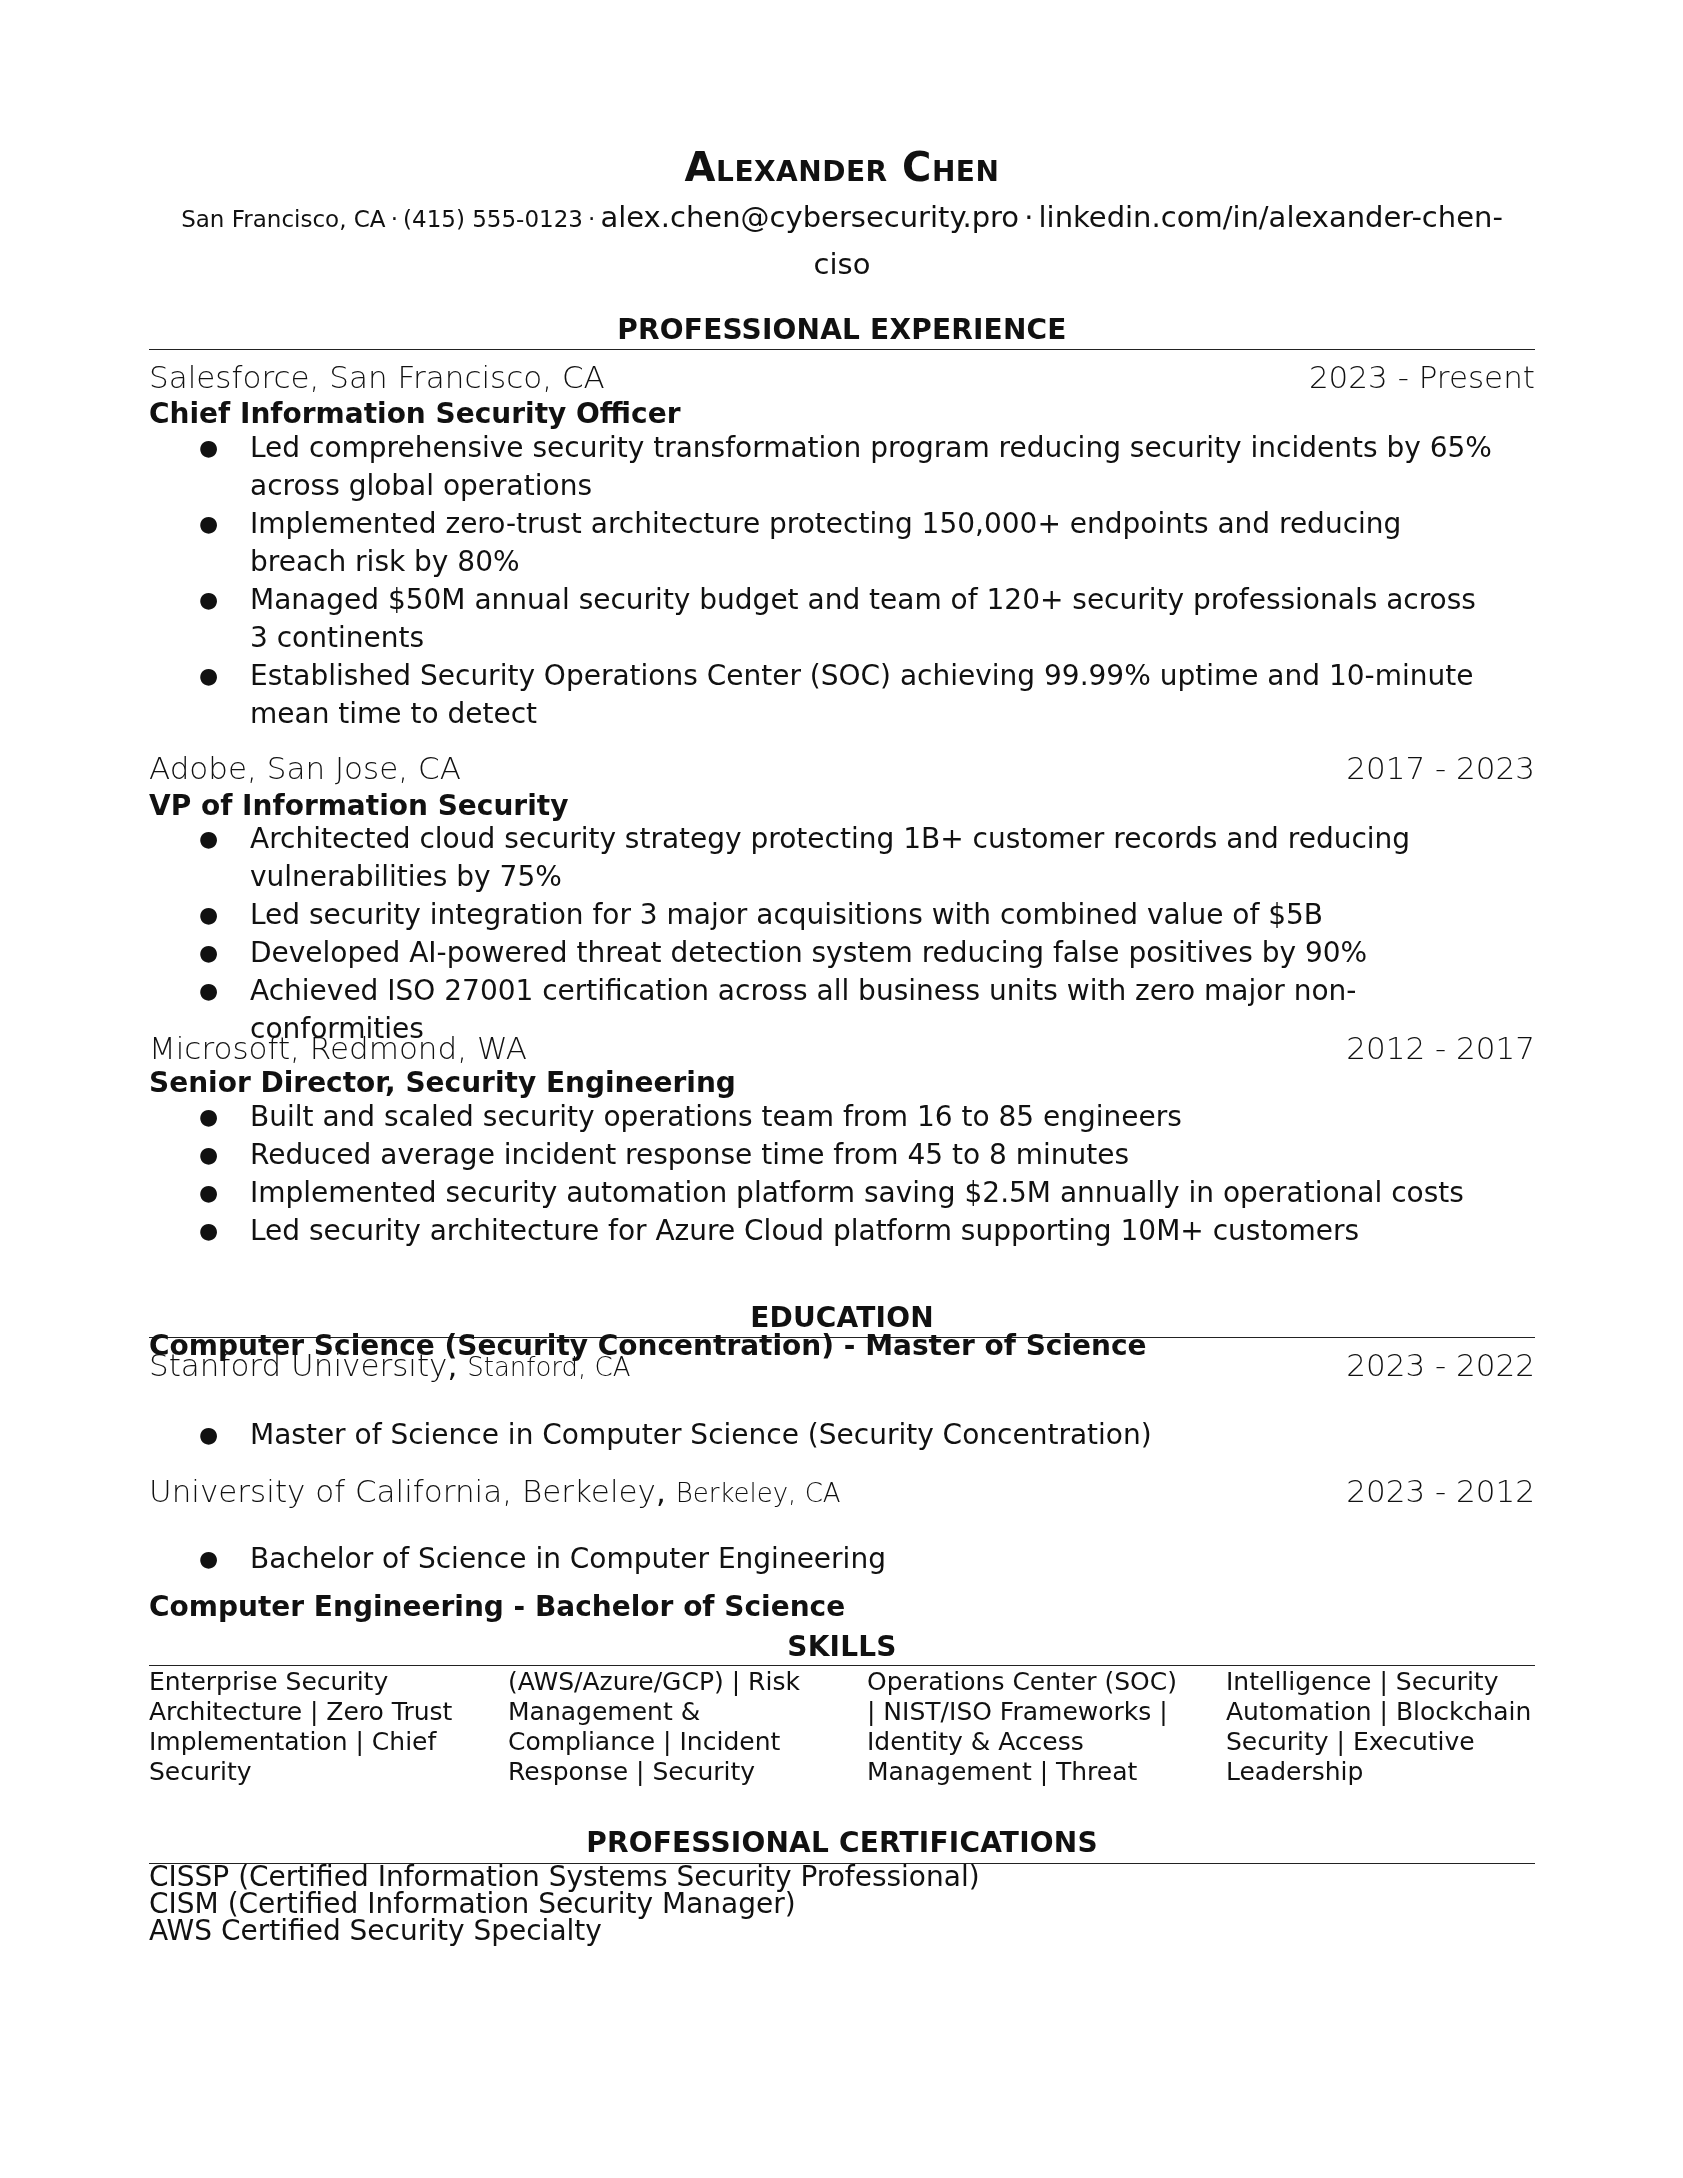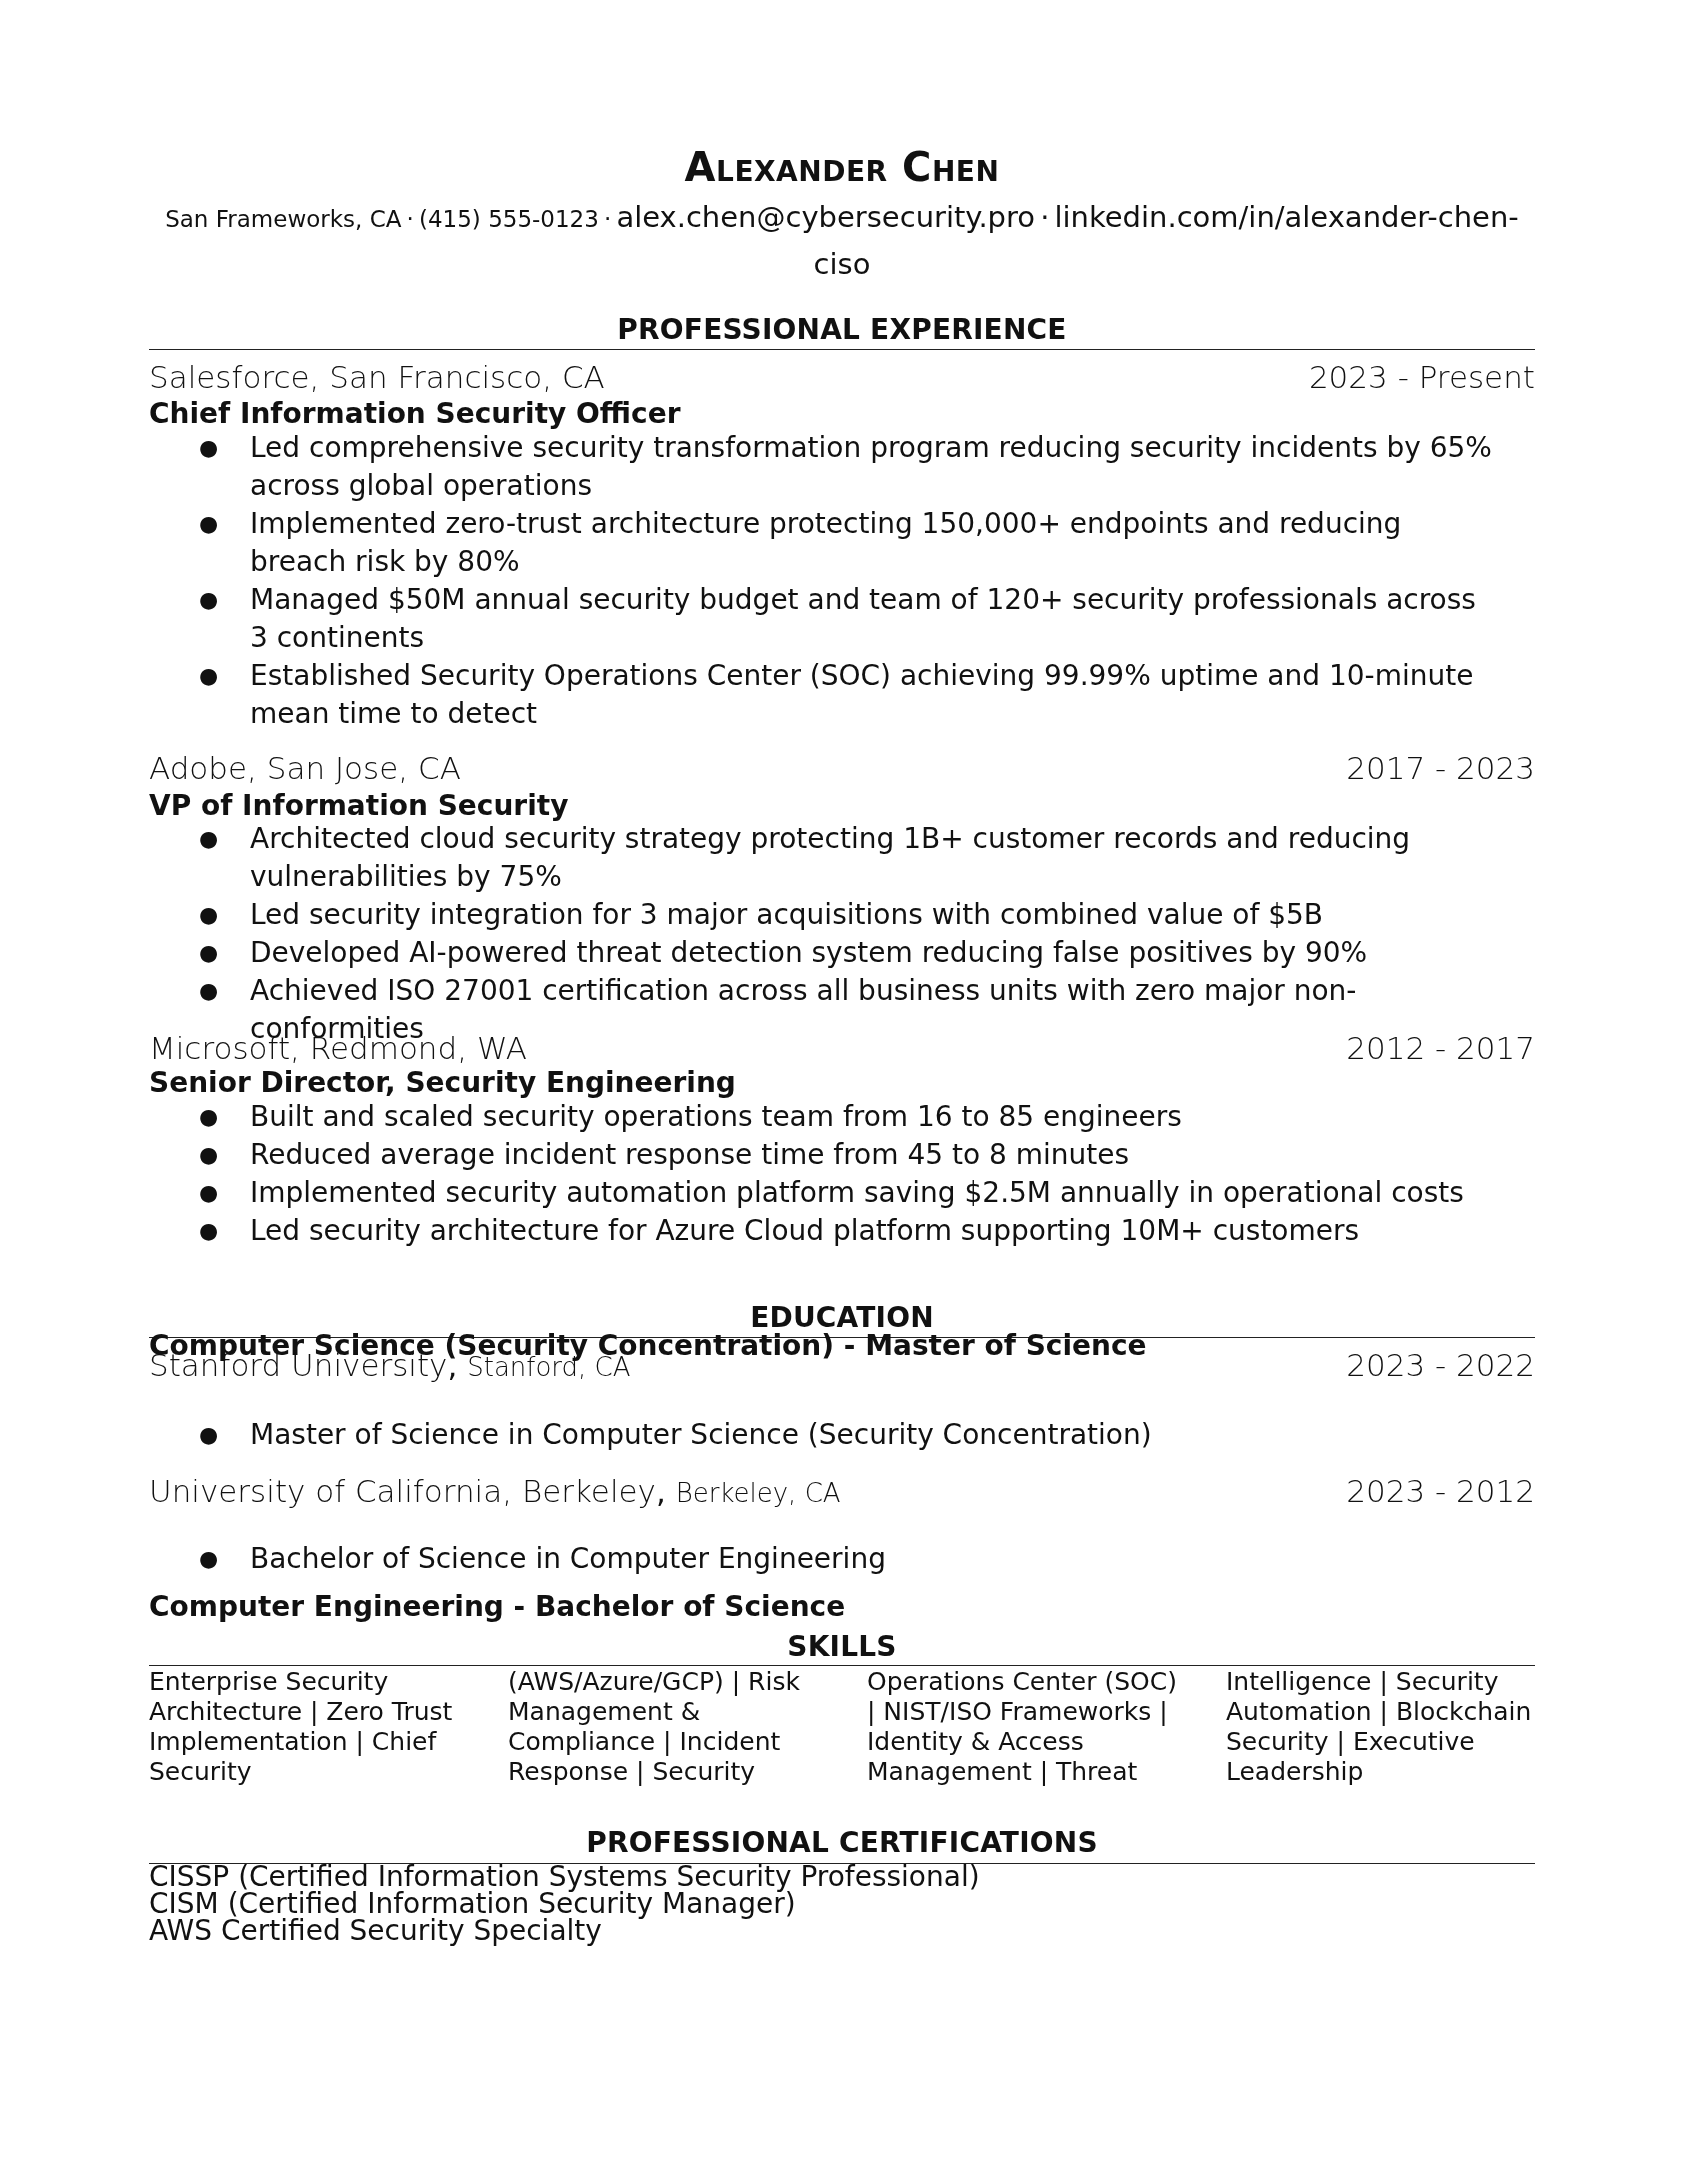--- a/index.html
+++ b/index.html
@@ -35,21 +35,21 @@
 
   .certs { position: absolute; left: 0; width: 1386px; font-size: 28px; line-height: 27px; }
 </style>
 </head>
 <body>
 
 <div class="page">
 
   <div class="name">Alexander Chen</div>
   <div class="contact">
-    <span class="small">San Frameworks, CA</span>
+    <span class="small">San Francisco, CA</span>
     <span class="small">·</span>
     <span class="small">(415) 555-0123</span>
     <span class="small">·</span>
     <span class="big">alex.chen@cybersecurity.pro</span>
     <span class="big">·</span>
     <span class="big">linkedin.com/in/alexander-chen-</span><br>
     <span class="big">ciso</span>
   </div>
 
   <div class="sec-head" style="top:313px;">PROFESSIONAL EXPERIENCE</div>

